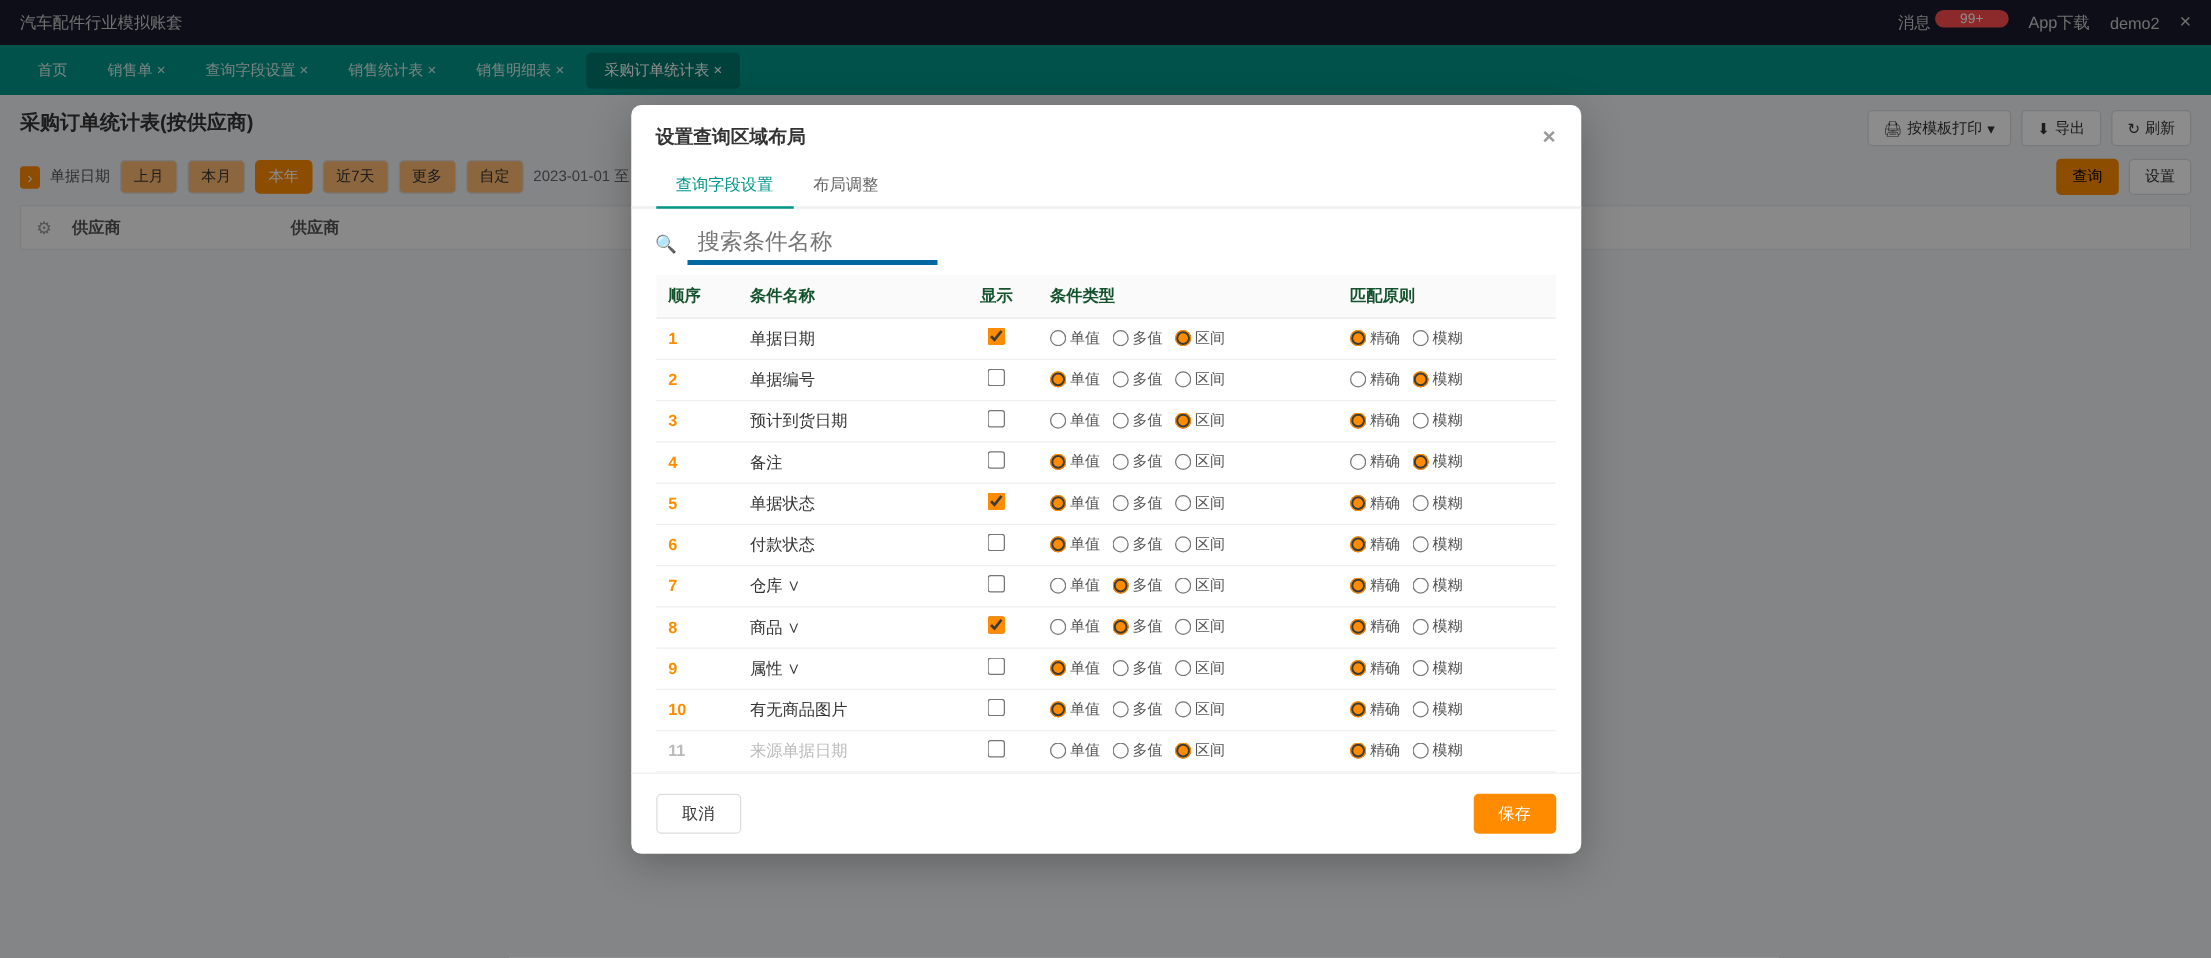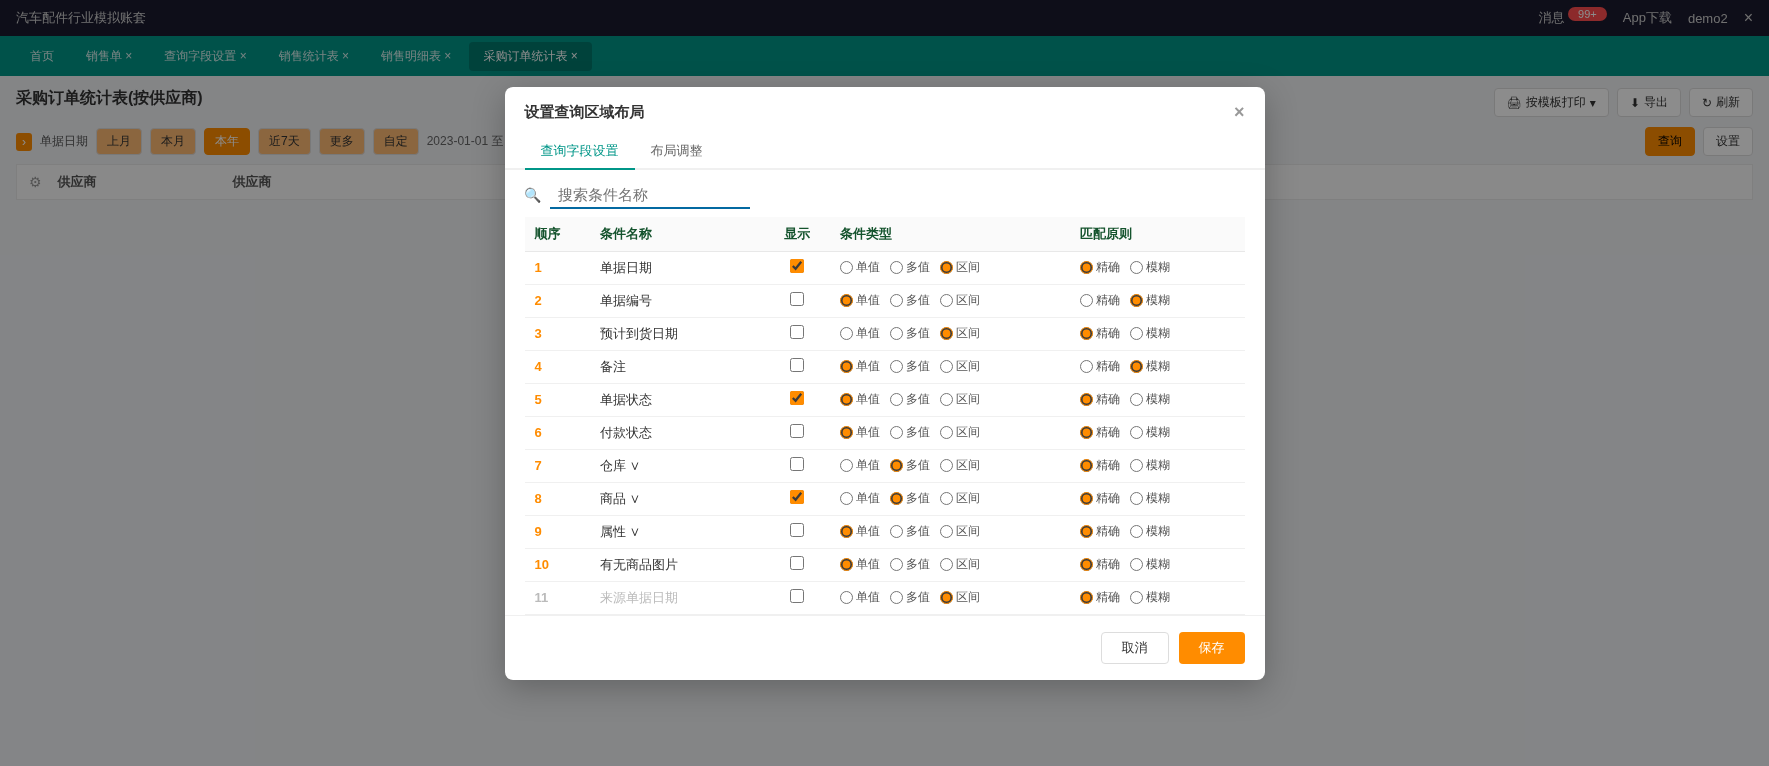--- a/index.html
+++ b/index.html
@@ -12,21 +12,21 @@
       display: flex;
       align-items: center;
       justify-content: space-between;
       padding: 0 16px;
       color: #ccc;
     }
     .top-nav-left { display: flex; align-items: center; gap: 8px; font-size: 13px; }
     .top-nav-right { display: flex; align-items: center; gap: 16px; font-size: 13px; }
     .top-nav-right .badge {
       background: #ff4d4f; color: #fff; border-radius: 10px;
-      padding: 1px 10px; font-size: 11px; position: relative; top: -4px;
+      padding: 1px 20px; font-size: 11px; position: relative; top: -4px;
     }
     .close-x { color: #ccc; cursor: pointer; font-size: 16px; }
     .page-title {
       font-size: 16px;
       font-weight: bold;
       color: #333;
       margin-bottom: 10px;
     }
     .toolbar-btn {
       padding: 4px 10px;
@@ -118,23 +118,23 @@
 
     
     .modal-search {
       display: flex;
       align-items: center;
       padding: 12px 20px 8px 20px;
       gap: 8px;
     }
     .modal-search input {
       border: none;
-      border-bottom: 2px solid #0369a1;
+      border-bottom: 4px solid #0369a1;
       outline: none;
-      font-size: 15px;
+      font-size: 18px;
       padding: 4px 8px;
       width: 200px;
       color: #0f172a;
     }
     .search-icon-span { color: #999; font-size: 14px; }
 
     
     .modal-table {
       flex: 1;
       overflow-y: auto;
@@ -192,21 +192,21 @@
     }
 
     
     .partial-row td {
       color: #bbb;
     }
 
     
     .modal-footer {
       display: flex;
-      justify-content: flex-end;
+      justify-content: space-between;
       padding: 16px 20px;
       gap: 10px;
       border-top: 1px solid #f0f0f0;
     }
     .btn-cancel {
       padding: 6px 20px;
       border: 1px solid #ddd;
       background: #fff;
       border-radius: 4px;
       cursor: pointer;

